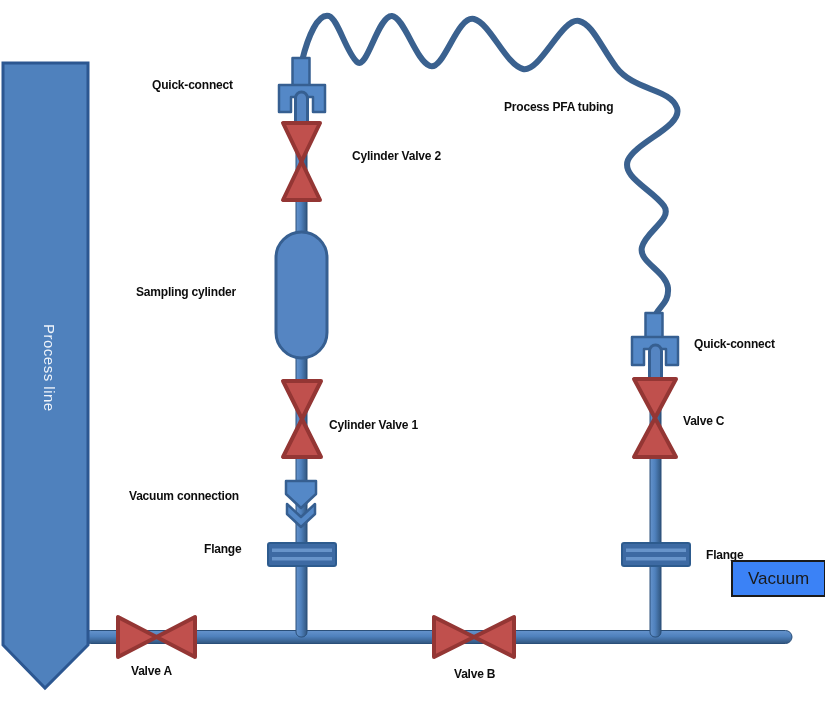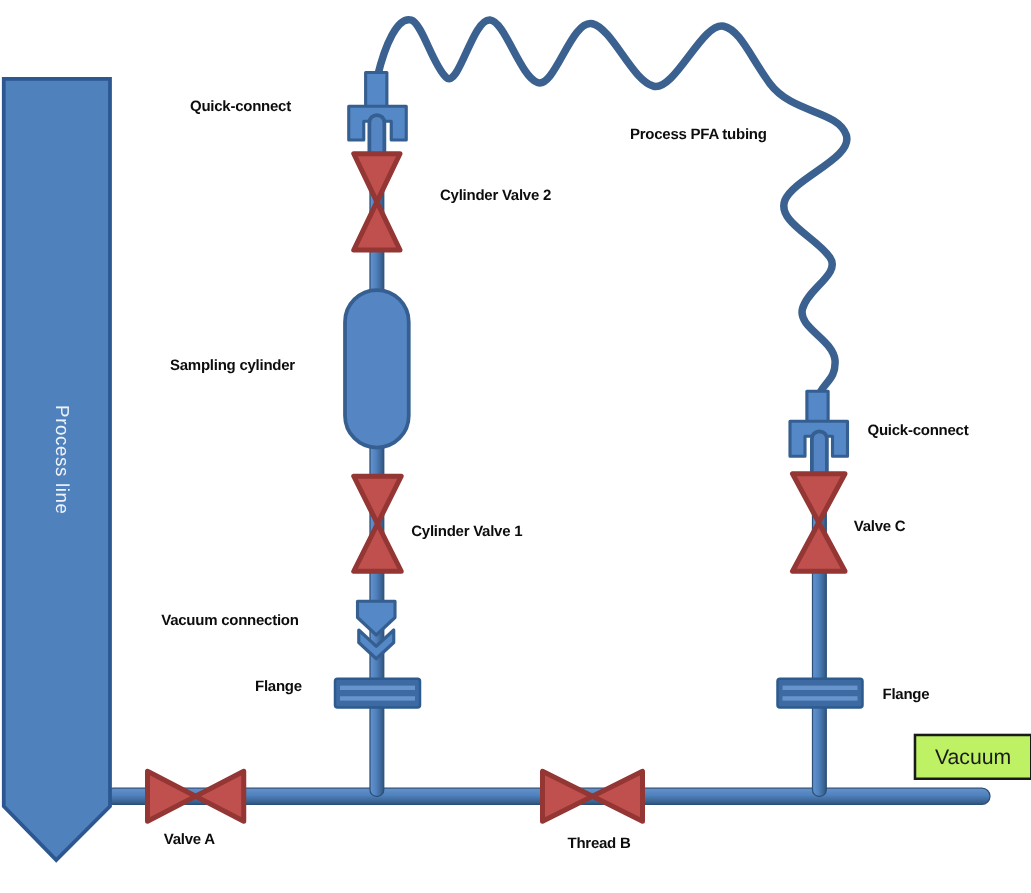--- a/index.html
+++ b/index.html
@@ -25,23 +25,23 @@
     height:130px;width:28px;
     writing-mode:vertical-rl;
     text-align:center;
     color:#eef3fa;
     font-size:15px;
     letter-spacing:0.5px;
     font-weight:normal;
   }
   .vacuum-box{
     position:absolute;
-    left:731px;top:587px;
+    left:731px;top:560px;
     width:91px;height:33px;
-    background:#bef264;
+    background:#3b82f6;
     border:2.5px solid #1a1a1a;
     display:flex;align-items:center;justify-content:center;
     font-size:17px;
     color:#1a1a1a;
     font-weight:normal;
   }
   
   .pipe-h{fill:url(#gradH);stroke:#2a4f79;stroke-width:1;}
   .pipe-v{fill:url(#gradV);stroke:#2a4f79;stroke-width:1;}
   .proc{fill:var(--pipe-fill,#4f81bd);stroke:#2c5791;stroke-width:3;}
@@ -151,19 +151,19 @@
   <div class="lbl" style="left:352px;top:149px;">Cylinder Valve 2</div>
   <div class="lbl" style="left:504px;top:100px;">Process PFA tubing</div>
   <div class="lbl" style="left:136px;top:285px;">Sampling cylinder</div>
   <div class="lbl" style="left:329px;top:408px;margin-top:10px;">Cylinder Valve 1</div>
   <div class="lbl" style="left:694px;top:337px;">Quick-connect</div>
   <div class="lbl" style="left:683px;top:414px;">Valve C</div>
   <div class="lbl" style="left:129px;top:489px;">Vacuum connection</div>
   <div class="lbl" style="left:204px;top:542px;">Flange</div>
   <div class="lbl" style="left:706px;top:548px;">Flange</div>
   <div class="lbl" style="left:131px;top:664px;text-align:center;">Valve A</div>
-  <div class="lbl" style="left:454px;top:667px;">Thread B</div>
+  <div class="lbl" style="left:454px;top:667px;">Valve B</div>
 
   <div class="vacuum-box">
     <span>Vacuum</span>
   </div>
 
 </div>
 
 </body></html>

